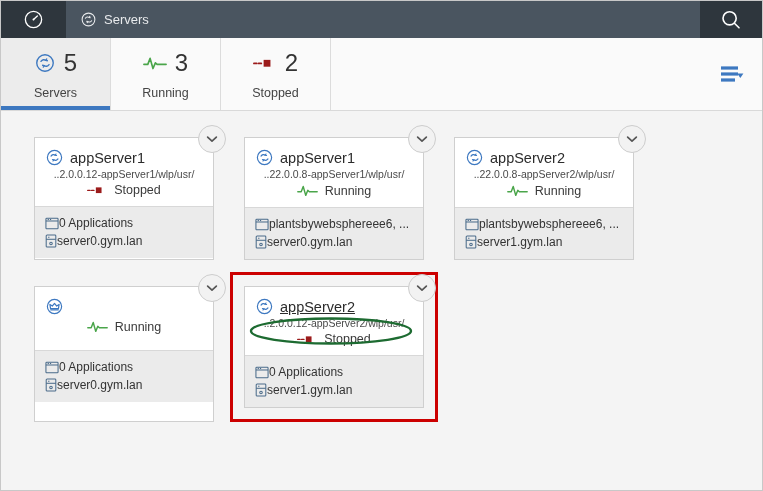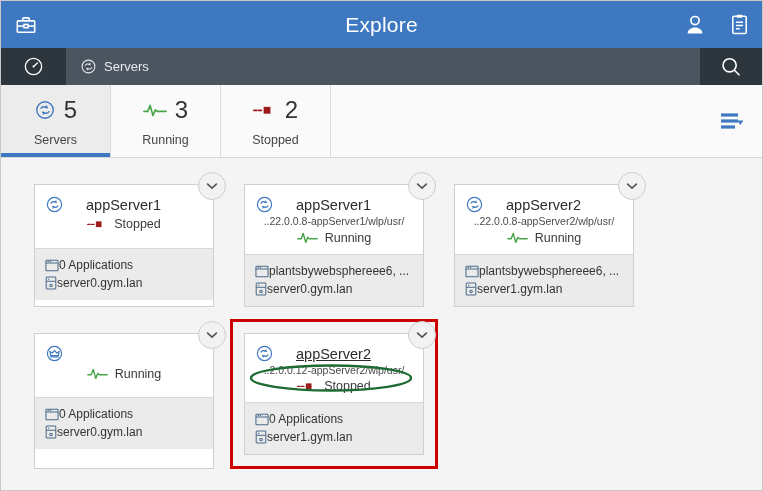--- a/index.html
+++ b/index.html
@@ -152,21 +152,20 @@
     min-height: 63px;
   }
   .card-titlerow {
     display: flex; align-items: center; gap: 6px;
   }
   .card-title {
     font-size: 14.5px;
     color: #2c2c2c;
     white-space: nowrap;
     overflow: hidden;
-    margin-left: 16px;
   }
   .card.annotated .card-title {
     text-decoration: underline;
     text-decoration-color: #2c2c2c;
   }
   .card-path {
     font-size: 10.5px;
     color: #4a4a4a;
     text-align: center;
     margin-top: 1px;
@@ -217,46 +216,20 @@
     position: absolute;
     pointer-events: none;
     z-index: 4;
   }
 </style>
 </head>
 <body>
 
 <div class="app">
 
-  <div class="header">
-    <div class="hdr-icon">
-      <svg width="22" height="22" viewBox="0 0 24 24" fill="none" stroke="#ffffff" stroke-width="1.7">
-        <rect x="2.5" y="7.5" width="19" height="12.5" rx="1"></rect>
-        <path d="M8.5 7.5V5.2a1 1 0 0 1 1-1h5a1 1 0 0 1 1 1v2.3"></path>
-        <path d="M2.5 13.2h19"></path>
-        <rect x="9.8" y="11.4" width="4.4" height="3.6" fill="#3d78c0"></rect>
-      </svg>
-    </div>
-    <div class="header-title">Explore</div>
-    <div class="hdr-right">
-      <div class="hdr-icon">
-        <svg width="24" height="24" viewBox="0 0 24 24" fill="none" stroke="#ffffff" stroke-width="1.7">
-          <circle cx="12" cy="7.6" r="4.1"></circle>
-          <path d="M4.6 20.5c0-3.6 3.3-6 7.4-6s7.4 2.4 7.4 6" fill="#ffffff" stroke="none"></path>
-        </svg>
-      </div>
-      <div class="hdr-icon">
-        <svg width="23" height="23" viewBox="0 0 24 24" fill="none" stroke="#ffffff" stroke-width="1.6">
-          <rect x="5" y="3.4" width="14" height="18" rx="1.4"></rect>
-          <rect x="9" y="1.8" width="6" height="3.2" rx="1" fill="#ffffff" stroke="none"></rect>
-          <path d="M8.3 9.6h7.4M8.3 13h7.4M8.3 16.4h4"></path>
-        </svg>
-      </div>
-    </div>
-  </div>
 
   <div class="toolbar">
     <div class="tb-home">
       <svg width="21" height="21" viewBox="0 0 24 24" fill="none" stroke="#ffffff" stroke-width="1.5">
         <circle cx="12" cy="12" r="9.3"></circle>
         <path d="M12 12l4.4-4.1" stroke-linecap="round"></path>
         <circle cx="12" cy="12" r="1.1" fill="#ffffff" stroke="none"></circle>
       </svg>
     </div>
     <div class="tb-crumb">
@@ -345,20 +318,21 @@
           <div class="card-titlerow">
             <span style="display:flex;flex:none;">
               <svg width="19" height="19" viewBox="0 0 24 24" fill="none" stroke="#3d78c0" stroke-width="1.5">
                 <circle cx="12" cy="12" r="9"></circle>
                 <path d="M7.6 10.2c1.4-2 3.6-2.3 5.2-1.1M16.4 13.8c-1.4 2-3.6 2.3-5.2 1.1" stroke-linecap="round"></path>
                 <path d="M13.9 7.6l-1.1 1.5 1.8.4M10.1 16.4l1.1-1.5-1.8-.4" stroke-linecap="round" stroke-linejoin="round"></path>
               </svg>
             </span>
             <span class="card-title">appServer1</span>
           </div>
+          <div class="card-path">..2.0.0.12-appServer1/wlp/usr/</div>
           <div class="card-status">
             <span style="display:flex;">
               <svg width="20" height="12" viewBox="0 0 26 14" fill="none">
                 <path d="M1 7.5h3M6 7.5h3" stroke="#9b1b1b" stroke-width="1.9" stroke-linecap="round"></path>
                 <rect x="11.5" y="3.6" width="7.4" height="7.4" fill="#9b1b1b"></rect>
               </svg>
             </span>
             <span>Stopped</span>
           </div>
         </div>

